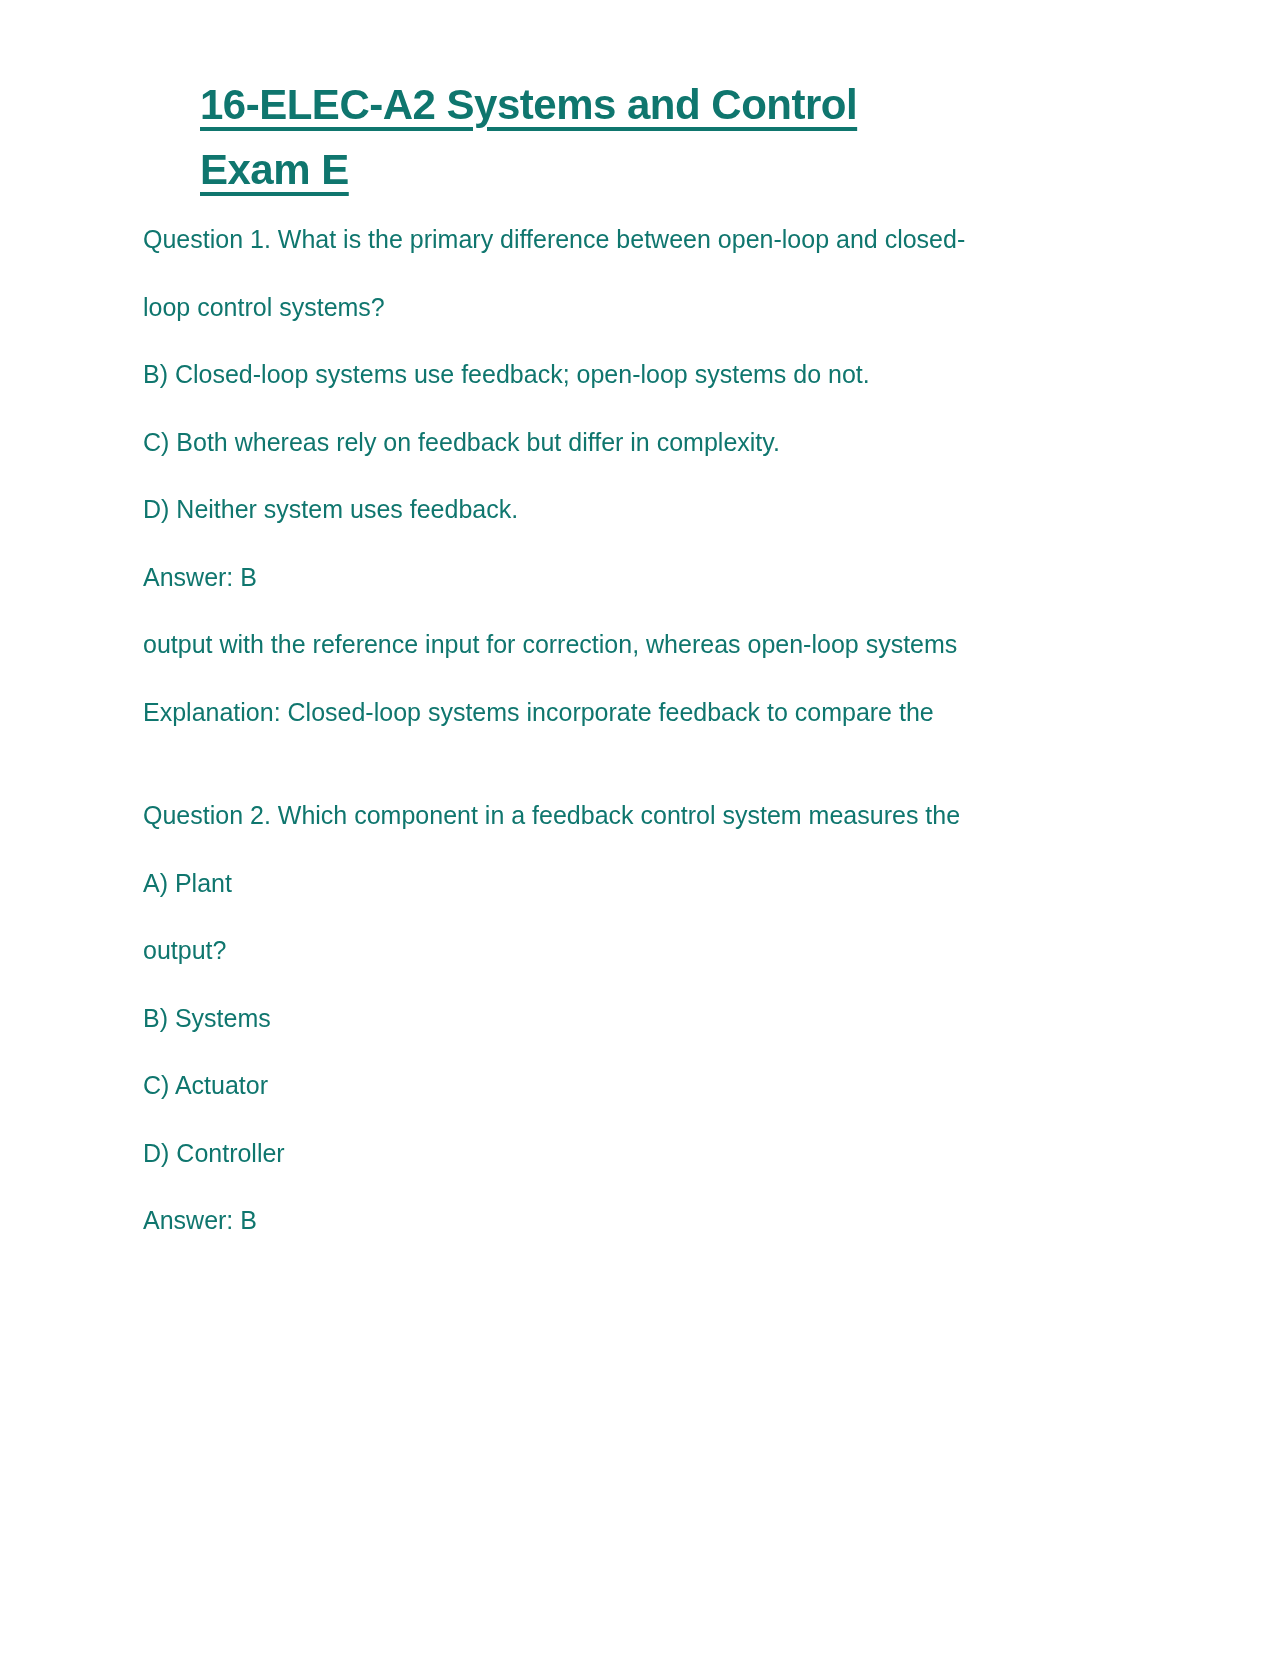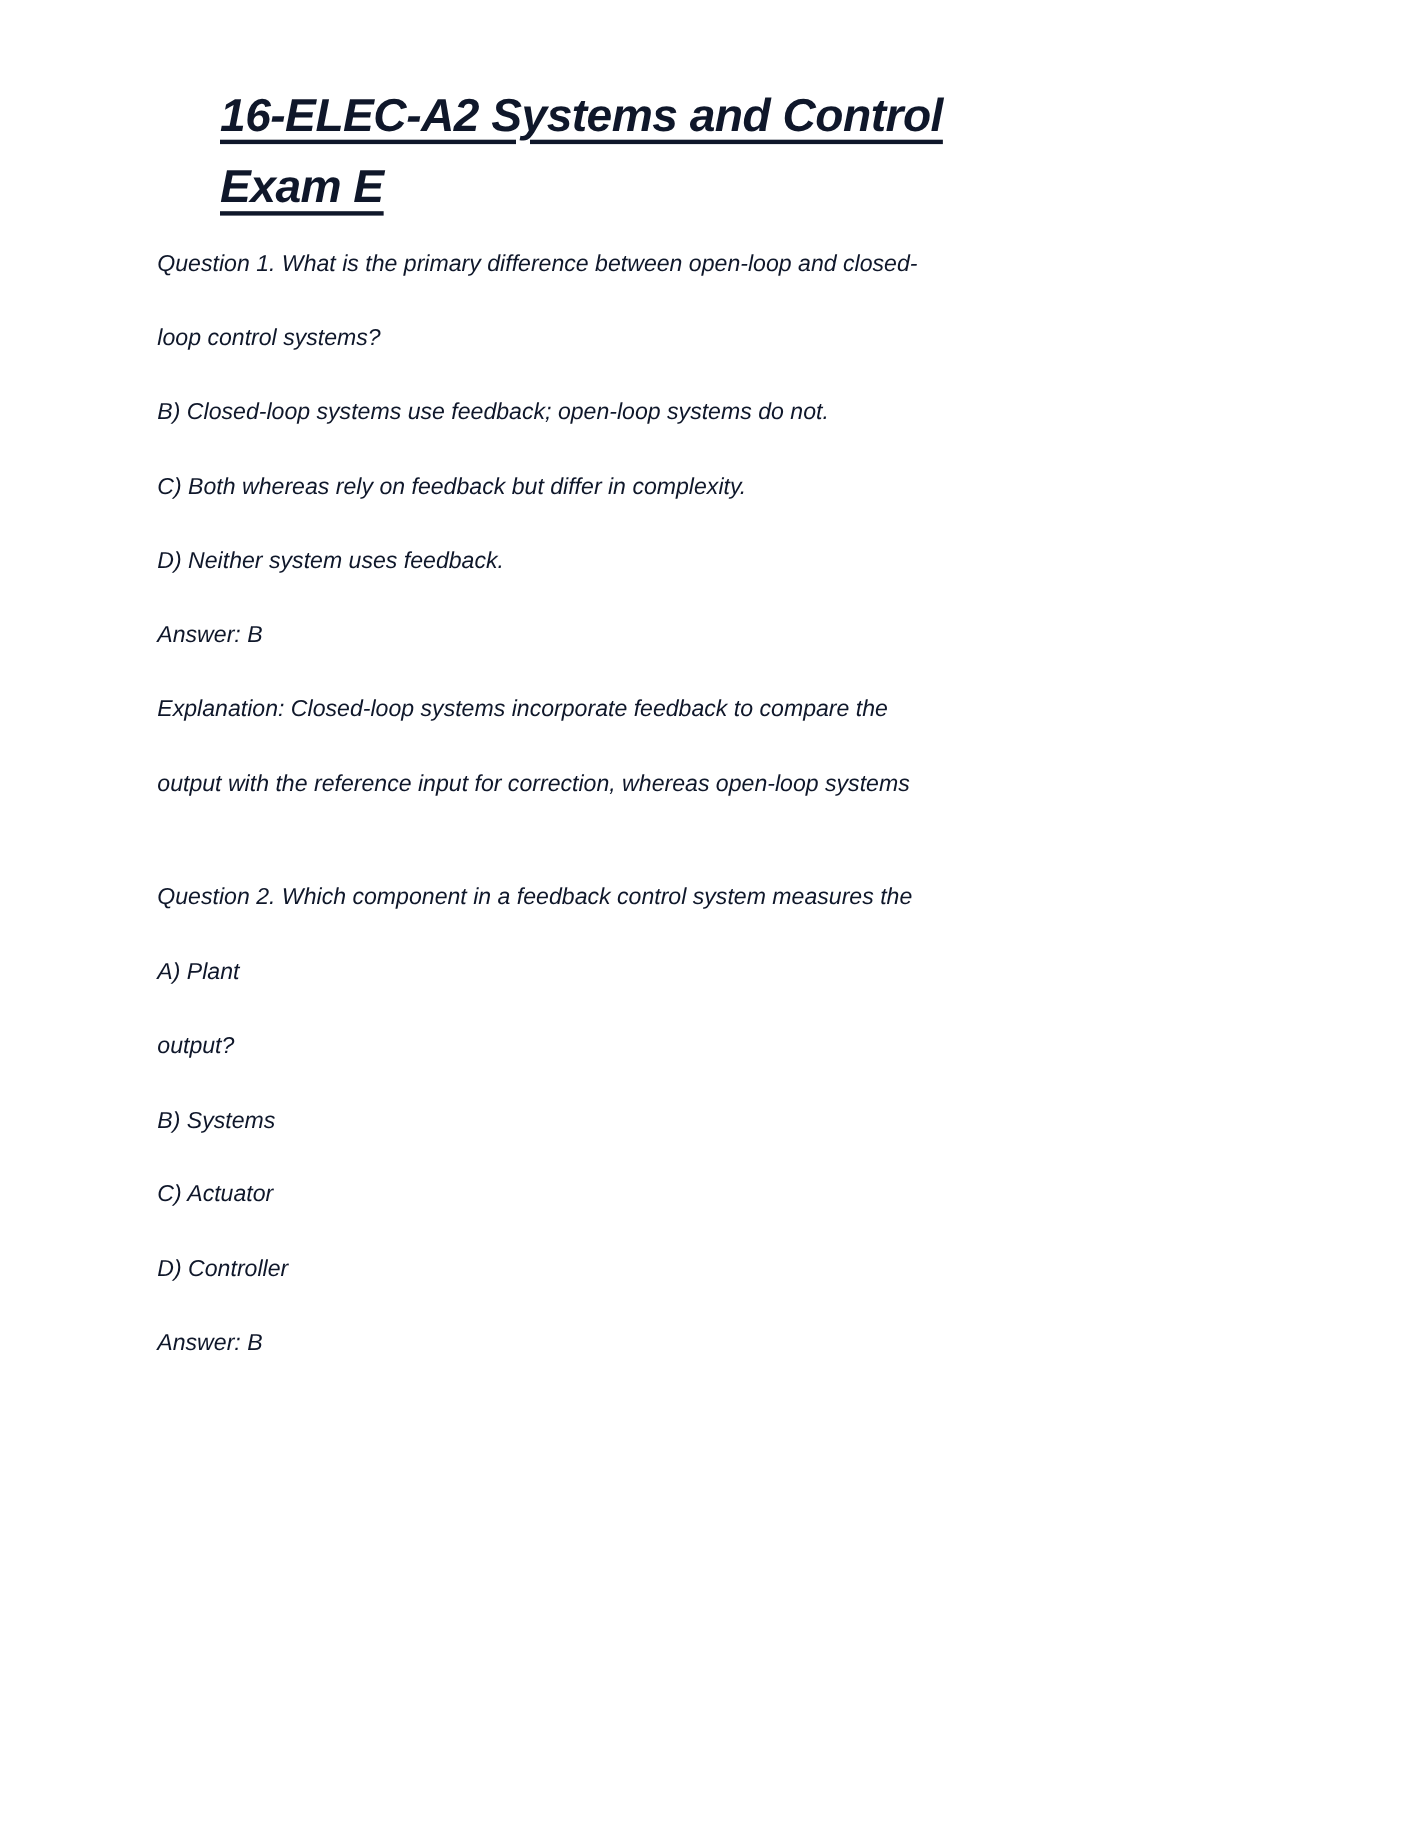--- a/index.html
+++ b/index.html
@@ -1,46 +1,45 @@
 <!DOCTYPE html>
 <html><head>
 <meta charset="utf-8">
 <style>
   html, body { margin: 0; padding: 0; background: #ffffff; }
   .page {
     position: relative;
     width: 1280px;
     height: 1656px;
     background: #ffffff;
-    color: #0f172a;
+    color: #0f766e;
     font-family: "Liberation Sans", sans-serif;
     overflow: hidden;
     box-sizing: border-box;
-    font-style: italic;
   }
   .doc-title {
     margin: 0;
     padding: 72px 120px 0 200px;
     font-size: 42px;
     font-weight: 700;
     letter-spacing: -0.5px;
   }
   .title-line {
     display: block;
     line-height: 65px;
     text-decoration: underline;
     text-decoration-thickness: 4px;
     text-underline-offset: 8px;
     white-space: nowrap;
   }
   .doc-body {
     margin-top: 4px;
     padding-left: 143px;
     padding-right: 100px;
-    font-size: 21px;
+    font-size: 25px;
     font-weight: 400;
   }
   .line {
     margin: 0;
     line-height: 67.5px;
     white-space: nowrap;
   }
   .para-gap {
     height: 36px;
   }
@@ -56,22 +55,22 @@
   </h1>
 
   <div class="doc-body">
 
     <p class="line">Question 1. What is the primary difference between open-loop and closed-</p>
     <p class="line">loop control systems?</p>
     <p class="line">B) Closed-loop systems use feedback; open-loop systems do not.</p>
     <p class="line">C) Both whereas rely on feedback but differ in complexity.</p>
     <p class="line">D) Neither system uses feedback.</p>
     <p class="line">Answer: B</p>
+    <p class="line">output with the reference input for correction, whereas open-loop systems</p>
     <p class="line">Explanation: Closed-loop systems incorporate feedback to compare the</p>
-    <p class="line">output with the reference input for correction, whereas open-loop systems</p>
 
     <div class="para-gap"></div>
 
     <p class="line">Question 2. Which component in a feedback control system measures the</p>
     <p class="line">A) Plant</p>
     <p class="line">output?</p>
     <p class="line">B) Systems</p>
     <p class="line">C) Actuator</p>
     <p class="line">D) Controller</p>
     <p class="line">Answer: B</p>

